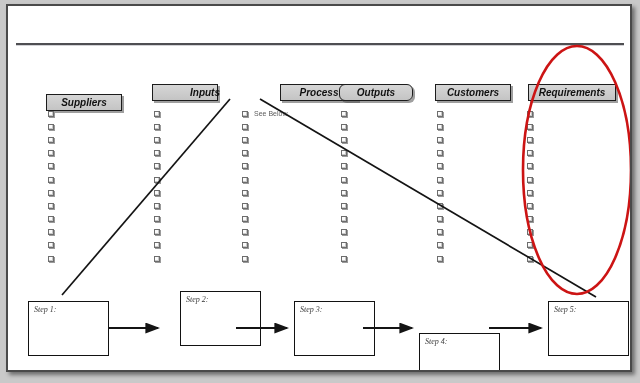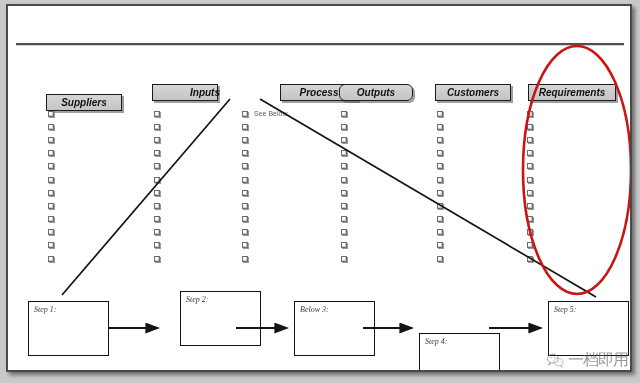--- a/index.html
+++ b/index.html
@@ -417,21 +417,21 @@
         </div>
 
       <div id="step-boxes">
           <div class="step-box" style="left: 20px; top: 295px;">
             <span class="step-label">Step 1:</span>
           </div>
           <div class="step-box" style="left: 157px; top: 285px; margin-left: 15px;">
             <span class="step-label">Step 2:</span>
           </div>
           <div class="step-box" style="left: 286px; top: 295px;">
-            <span class="step-label">Below 3:</span>
+            <span class="step-label">Step 3:</span>
           </div>
           <div class="step-box" style="left: 411px; top: 295px; margin-top: 32px;">
             <span class="step-label">Step 4:</span>
           </div>
           <div class="step-box" style="left: 540px; top: 295px; text-align: center;">
             <span class="step-label">Step 5:</span>
           </div>
         </div>
 
       <svg id="vectors" viewBox="0 0 622 364" xmlns="http://www.w3.org/2000/svg">
@@ -448,29 +448,16 @@
             <line x1="100" y1="322" x2="150" y2="322" stroke="#141414" stroke-width="2.1" marker-end="url(#arrowhead)"></line>
             <line x1="228" y1="322" x2="279" y2="322" stroke="#141414" stroke-width="2.1" marker-end="url(#arrowhead)"></line>
             <line x1="355" y1="322" x2="404" y2="322" stroke="#141414" stroke-width="2.1" marker-end="url(#arrowhead)"></line>
             <line x1="481" y1="322" x2="533" y2="322" stroke="#141414" stroke-width="2.1" marker-end="url(#arrowhead)"></line>
           </g>
         <g id="svg-annotation">
             <ellipse cx="569" cy="164" rx="54" ry="124" fill="none" stroke="#cc1414" stroke-width="2.6"></ellipse>
           </g>
       </svg>
 
-      <div id="watermark">
-        <svg class="wm-logo" viewBox="0 0 24 20">
-          <ellipse cx="8.5" cy="7.5" rx="7.2" ry="6" fill="none" stroke="#6e6e6e" stroke-width="1.3"></ellipse>
-          <path d="M4.5 12.5 L2.6 16 L6.2 14.1" fill="none" stroke="#6e6e6e" stroke-width="1.3"></path>
-          <circle cx="6" cy="6" r="0.95" fill="#6e6e6e"></circle>
-          <circle cx="11" cy="6" r="0.95" fill="#6e6e6e"></circle>
-          <ellipse cx="16" cy="12" rx="6.2" ry="5.1" fill="none" stroke="#8a8a8a" stroke-width="1.2"></ellipse>
-          <path d="M19.4 16.2 L21.3 19 L18.2 17.6" fill="none" stroke="#8a8a8a" stroke-width="1.2"></path>
-          <circle cx="14" cy="11" r="0.8" fill="#8a8a8a"></circle>
-          <circle cx="18" cy="11" r="0.8" fill="#8a8a8a"></circle>
-        </svg>
-        <span class="wm-text">一档即用</span>
-      </div>
 
     </div>
   </div>
 </div>
 
 </body></html>

